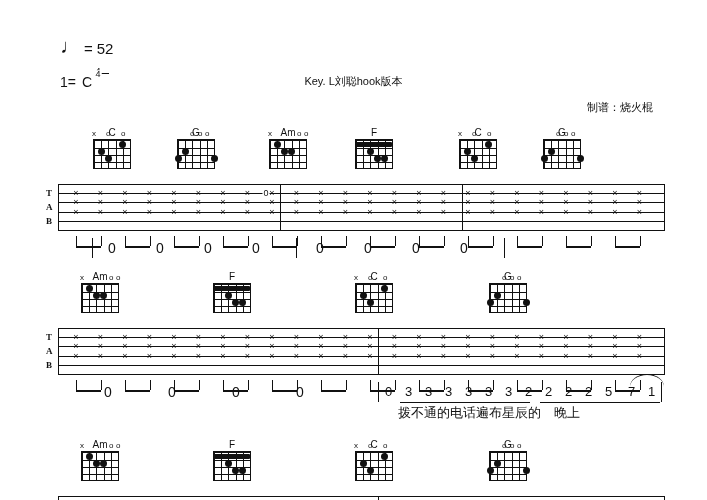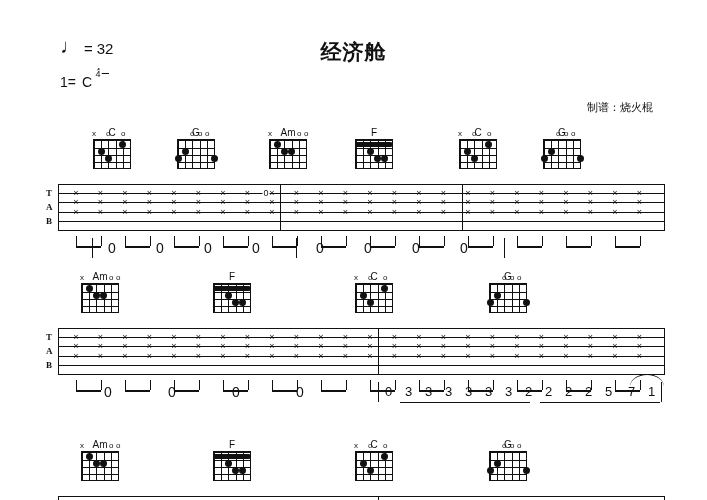--- a/index.html
+++ b/index.html
@@ -62,34 +62,34 @@
   .slur{position:absolute;width:34px;height:12px;border-top:1px solid #111;border-radius:50%/100% 100% 0 0;}
 </style>
 </head>
 <body>
 
 <div class="sheet">
 
   <div class="tempo">
     <span class="note">♩</span>
     <span>=</span>
-    <span>32</span>
+    <span>52</span>
   </div>
 
   <div class="keyline">
     <span>1=</span>
     <span>C</span>
     <span class="meter">
       <span class="num">4</span>
       <span class="bar"></span>
       <span class="num">4</span>
     </span>
   </div>
 
-  <div class="title">经济舱</div>
+  <div class="subtitle">Key. L刘聪hook版本</div>
   <div class="credit">制谱：烧火棍</div>
 
   <div class="system sysA">
     <div class="chords" id="ch1">
         <div class="chord" style="left: 90px;">
           <div class="cname">C</div>
           <div class="grid">
             <div class="v" style="left: 0px;"></div>
             <div class="v" style="left: 7px;"></div>
             <div class="v" style="left: 14px;"></div>
@@ -570,20 +570,21 @@
         <div class="lyricnum" style="left: 585px; top: 2px;">2</div>
         <div class="lyricnum" style="left: 605px; top: 2px;">5</div>
         <div class="lyricnum" style="left: 628px; top: 2px;">7</div>
         <div class="lyricnum" style="left: 648px; top: 2px;">1</div>
         <div class="uline" style="left: 400px; width: 130px; top: 20px;"></div>
         <div class="uline" style="left: 540px; width: 80px; top: 20px;"></div>
         <div class="uline" style="left: 620px; width: 40px; top: 20px;"></div>
         <div class="vline" style="left: 378px; top: 0px; height: 20px;"></div>
         <div class="vline" style="left: 661px; top: 0px; height: 20px;"></div>
         <div class="slur" style="left: 630px; top: -8px;"></div>
+        <div class="lyrictext" style="left: 398px; top: 22px;">拨不通的电话遍布星辰的　晚上</div>
       </div>
   </div>
 
   <div class="system sysC">
     <div class="chords" id="ch3">
         <div class="chord" style="left: 78px;">
           <div class="cname">Am</div>
           <div class="grid">
             <div class="v" style="left: 0px;"></div>
             <div class="v" style="left: 7px;"></div>

